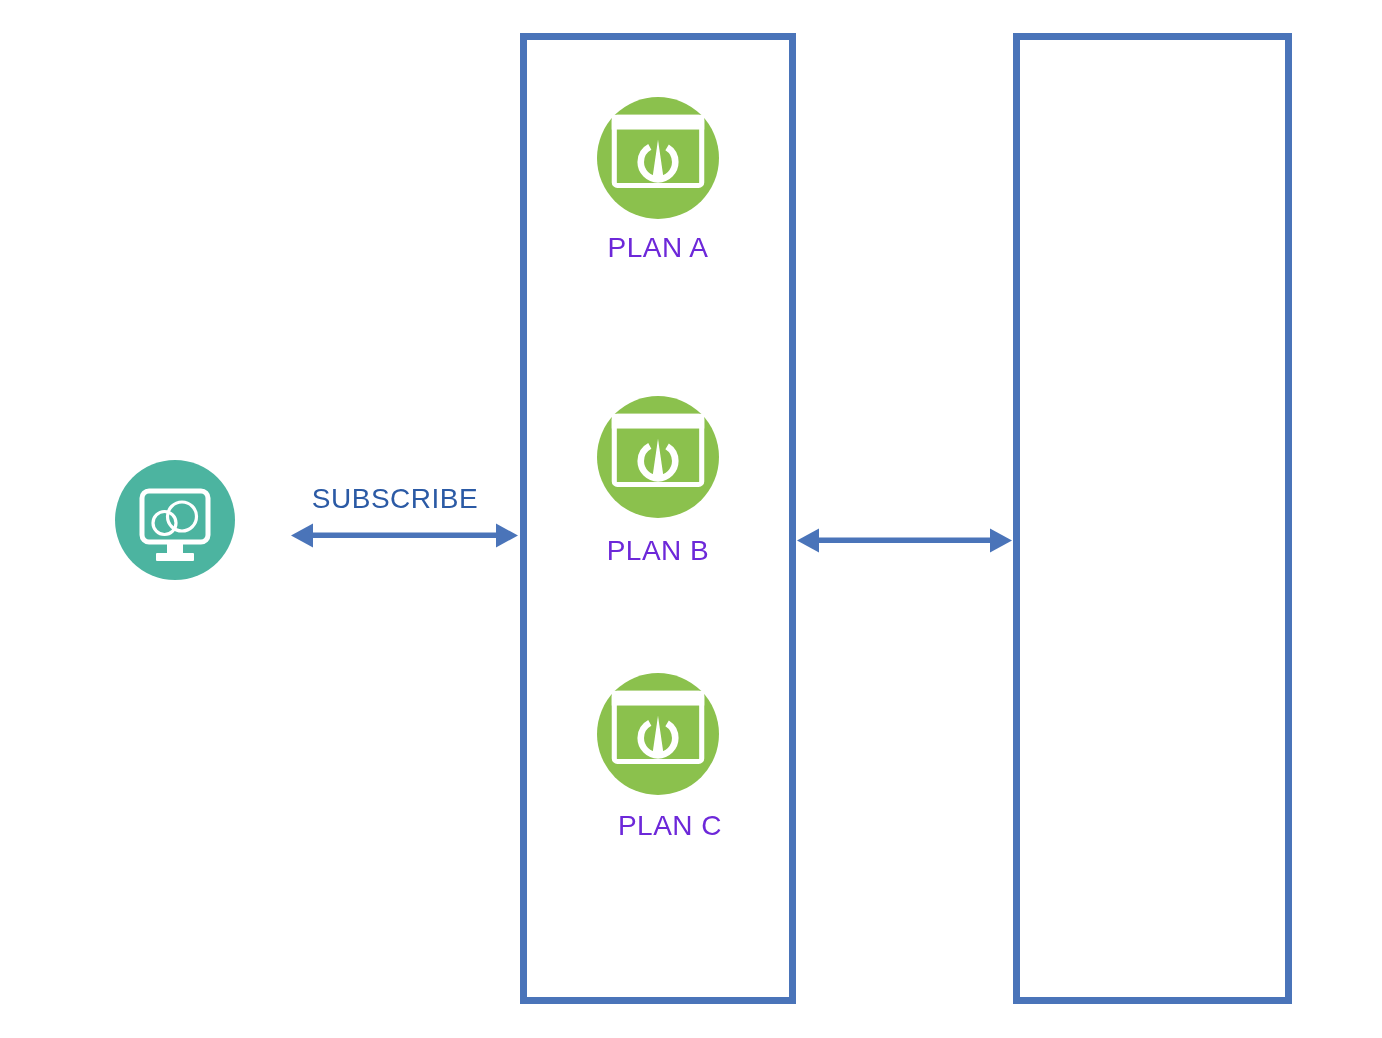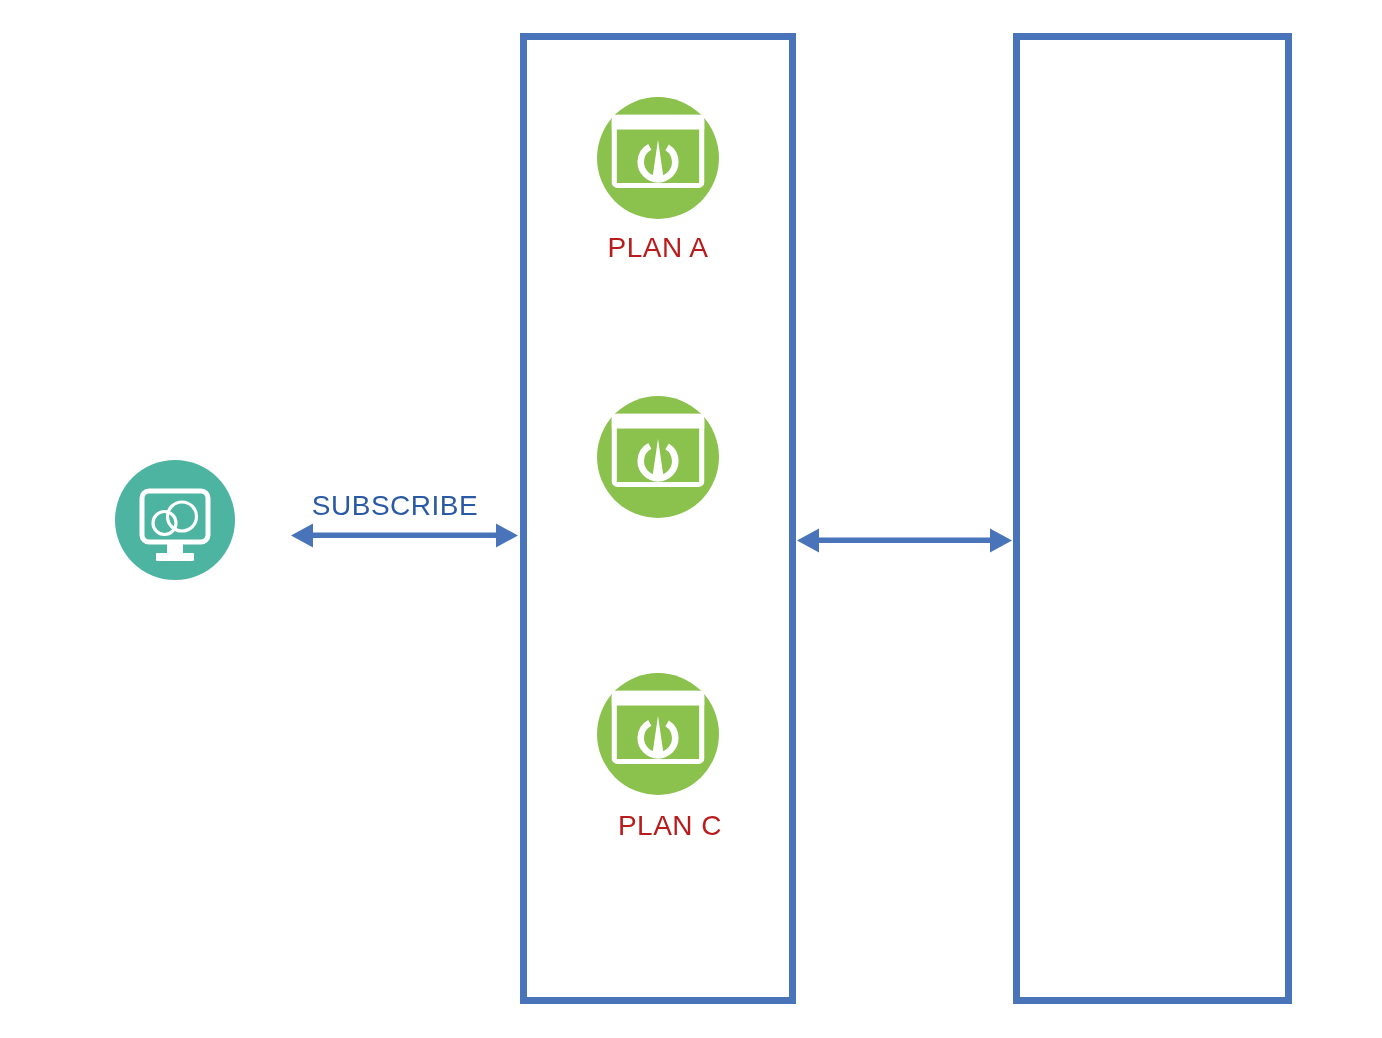--- a/index.html
+++ b/index.html
@@ -28,41 +28,41 @@
     width: 1382px; height: 1038px;
     pointer-events: none;
   }
 
   .node { position: absolute; }
   .node svg { display: block; }
 
   .diagram-label {
     position: absolute;
     text-align: center;
-    color: #b91c1c;
+    color: #6d28d9;
     font-size: 28px;
     letter-spacing: 0.5px;
     line-height: 1.1;
     white-space: nowrap;
   }
   .subscribe-label {
     color: #2B5AA5;
   }
 
   .app-node    { left: 115px; top: 460px; width: 120px; height: 120px; }
   .plan-a-node { left: 597px; top:  97px; width: 122px; height: 122px; }
   .plan-b-node { left: 597px; top: 396px; width: 122px; height: 122px; }
   .plan-c-node { left: 597px; top: 673px; width: 122px; height: 122px; }
   .api-node    { left: 1094px; top: 470px; width: 116px; height: 116px; }
 
   .app-label    { left:  52px; top: 592px; width: 240px; }
   .plan-a-label { left: 558px; top: 233px; width: 200px; }
   .plan-b-label { left: 558px; top: 536px; width: 200px; }
   .plan-c-label { left: 570px; top: 811px; width: 200px; }
-  .subscribe-label-pos { left: 295px; top: 484px; width: 200px; margin-top: 7px; }
+  .subscribe-label-pos { left: 295px; top: 484px; width: 200px; }
 </style>
 </head>
 <body>
 
 <div class="canvas">
 
   <div class="column column-plans"></div>
 
   <div class="column column-api"></div>
 
@@ -105,20 +105,21 @@
 
   <div class="node plan-b-node">
     <svg width="122" height="122" viewBox="0 0 120 120">
       <circle cx="60" cy="60" r="60" fill="#8BC14D"></circle>
       <rect x="17" y="20" width="86" height="67" rx="3" fill="none" stroke="#ffffff" stroke-width="5"></rect>
       <rect x="14.5" y="17.5" width="91" height="14.5" fill="#ffffff"></rect>
       <circle cx="60" cy="64" r="17" fill="none" stroke="#ffffff" stroke-width="6.5" stroke-dasharray="89 17.8" stroke-dashoffset="17.8"></circle>
       <polygon points="60,42 65.2,78 54.8,78" fill="#ffffff"></polygon>
     </svg>
   </div>
+  <div class="diagram-label plan-b-label">PLAN B</div>
 
   <div class="node plan-c-node">
     <svg width="122" height="122" viewBox="0 0 120 120">
       <circle cx="60" cy="60" r="60" fill="#8BC14D"></circle>
       <rect x="17" y="20" width="86" height="67" rx="3" fill="none" stroke="#ffffff" stroke-width="5"></rect>
       <rect x="14.5" y="17.5" width="91" height="14.5" fill="#ffffff"></rect>
       <circle cx="60" cy="64" r="17" fill="none" stroke="#ffffff" stroke-width="6.5" stroke-dasharray="89 17.8" stroke-dashoffset="17.8"></circle>
       <polygon points="60,42 65.2,78 54.8,78" fill="#ffffff"></polygon>
     </svg>
   </div>

